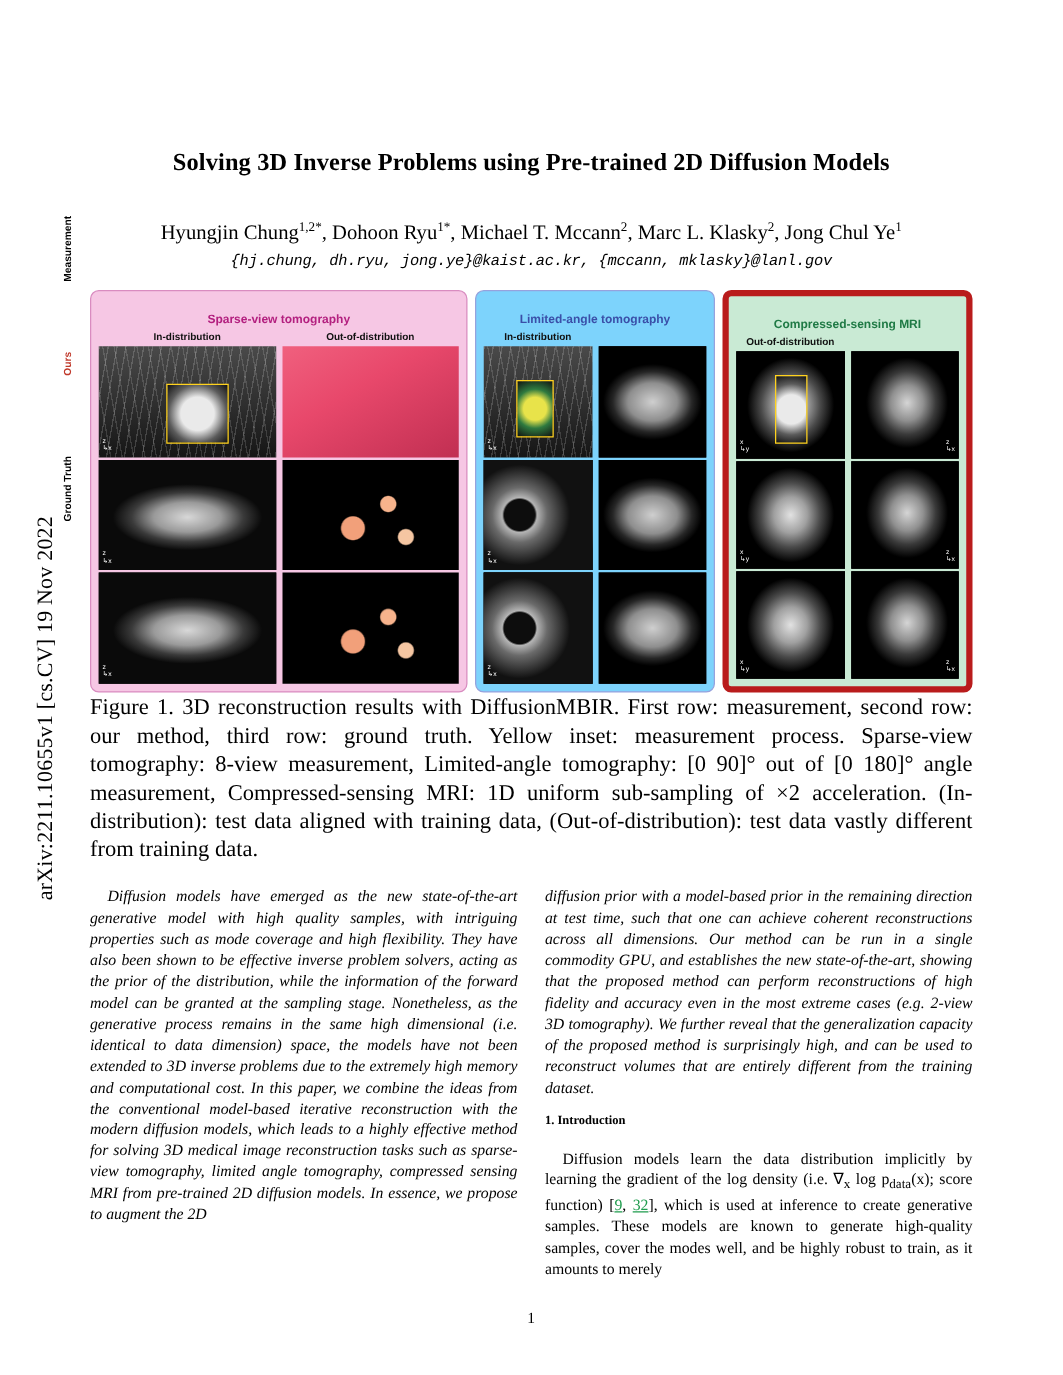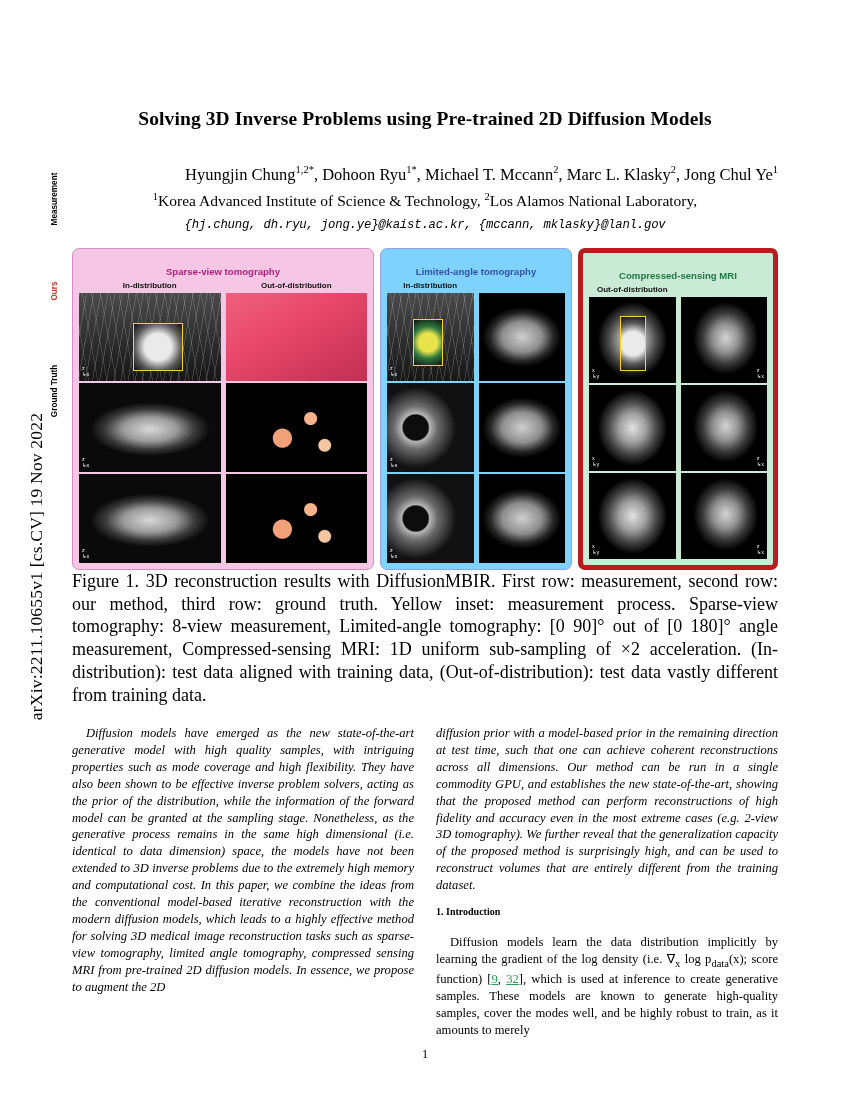--- a/index.html
+++ b/index.html
@@ -33,35 +33,35 @@
     font-family: "Liberation Serif", serif;
     font-size: 17.5px;
     letter-spacing: 0.2px;
     white-space: nowrap;
     color: #000;
   }
 
   .content {
     position: absolute;
     left: 72px;
-    top: 108px;
+    top: 120px;
     width: 706px;
   }
 
   .title {
     font-size: 19.5px;
     font-weight: bold;
     text-align: center;
     margin: 0 0 34px 0;
     letter-spacing: 0.1px;
   }
 
   .authors {
     font-size: 16.5px;
-    text-align: right;
+    text-align: center;
     margin: 0 0 6px 0;
   }
   .authors sup, .affil sup { font-size: 10.5px; }
 
   .affil {
     font-size: 15.5px;
     text-align: center;
     margin: 0 0 8px 0;
   }
 
@@ -248,23 +248,20 @@
   <div class="arxiv-stamp">arXiv:2211.10655v1  [cs.CV]  19 Nov 2022</div>
 
   <div class="content">
 
     <div class="title">Solving 3D Inverse Problems using Pre-trained 2D Diffusion Models</div>
 
     <div class="authors">
       <span>Hyungjin Chung</span><sup>1,2*</sup><span>, Dohoon Ryu</span><sup>1*</sup><span>, Michael T. Mccann</span><sup>2</sup><span>, Marc L. Klasky</span><sup>2</sup><span>, Jong Chul Ye</span><sup>1</sup>
     </div>
 
-    <div class="affil">
-      <sup>1</sup><span>Korea Advanced Institute of Science &amp; Technology, </span><sup>2</sup><span>Los Alamos National Laboratory,</span>
-    </div>
 
     <div class="emails">{hj.chung, dh.ryu, jong.ye}@kaist.ac.kr, {mccann, mklasky}@lanl.gov</div>
 
     <div class="figure">
 
       <div class="panel panel-sparse">
         <div class="panel-title t-sparse">Sparse-view tomography</div>
         <div class="subcols">
           <div class="subcol">
             <div class="subcol-title">In-distribution</div>

